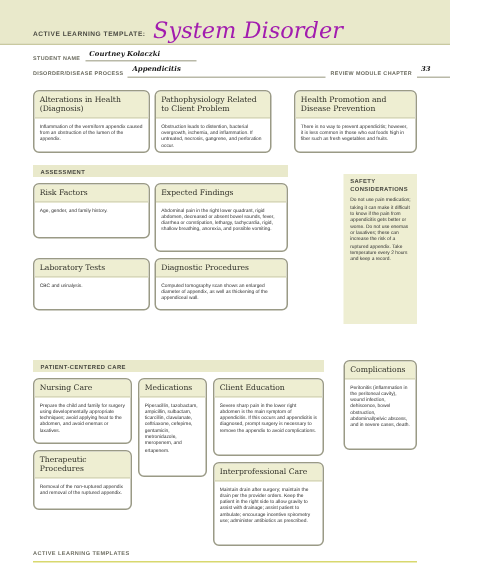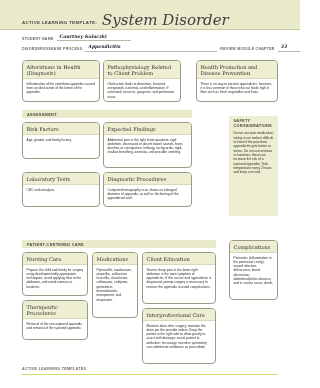--- a/index.html
+++ b/index.html
@@ -25,21 +25,21 @@
     position:absolute;left:22px;top:6px;width:260px;height:22px;
     display:flex;align-items:flex-end;gap:5px;
   }
   .alt-label{
     font-size:4.4px;letter-spacing:.35px;font-weight:700;
     color:#4a4a42;text-transform:uppercase;padding-bottom:3px;
     white-space:nowrap;
   }
   .alt-title{
     font-family:"DejaVu Serif", serif;
-    font-style:italic;font-size:15px;color:#404040;
+    font-style:italic;font-size:15px;color:#a21caf;
     line-height:1;white-space:nowrap;
   }
 
   
   .fields{position:absolute;left:22px;top:33px;width:262px;}
   .frow{display:flex;align-items:flex-end;gap:3px;margin-bottom:2.5px;}
   .flabel{
     font-size:3.6px;letter-spacing:.25px;font-weight:700;
     color:#6b6b5f;text-transform:uppercase;white-space:nowrap;
     padding-bottom:.5px;

